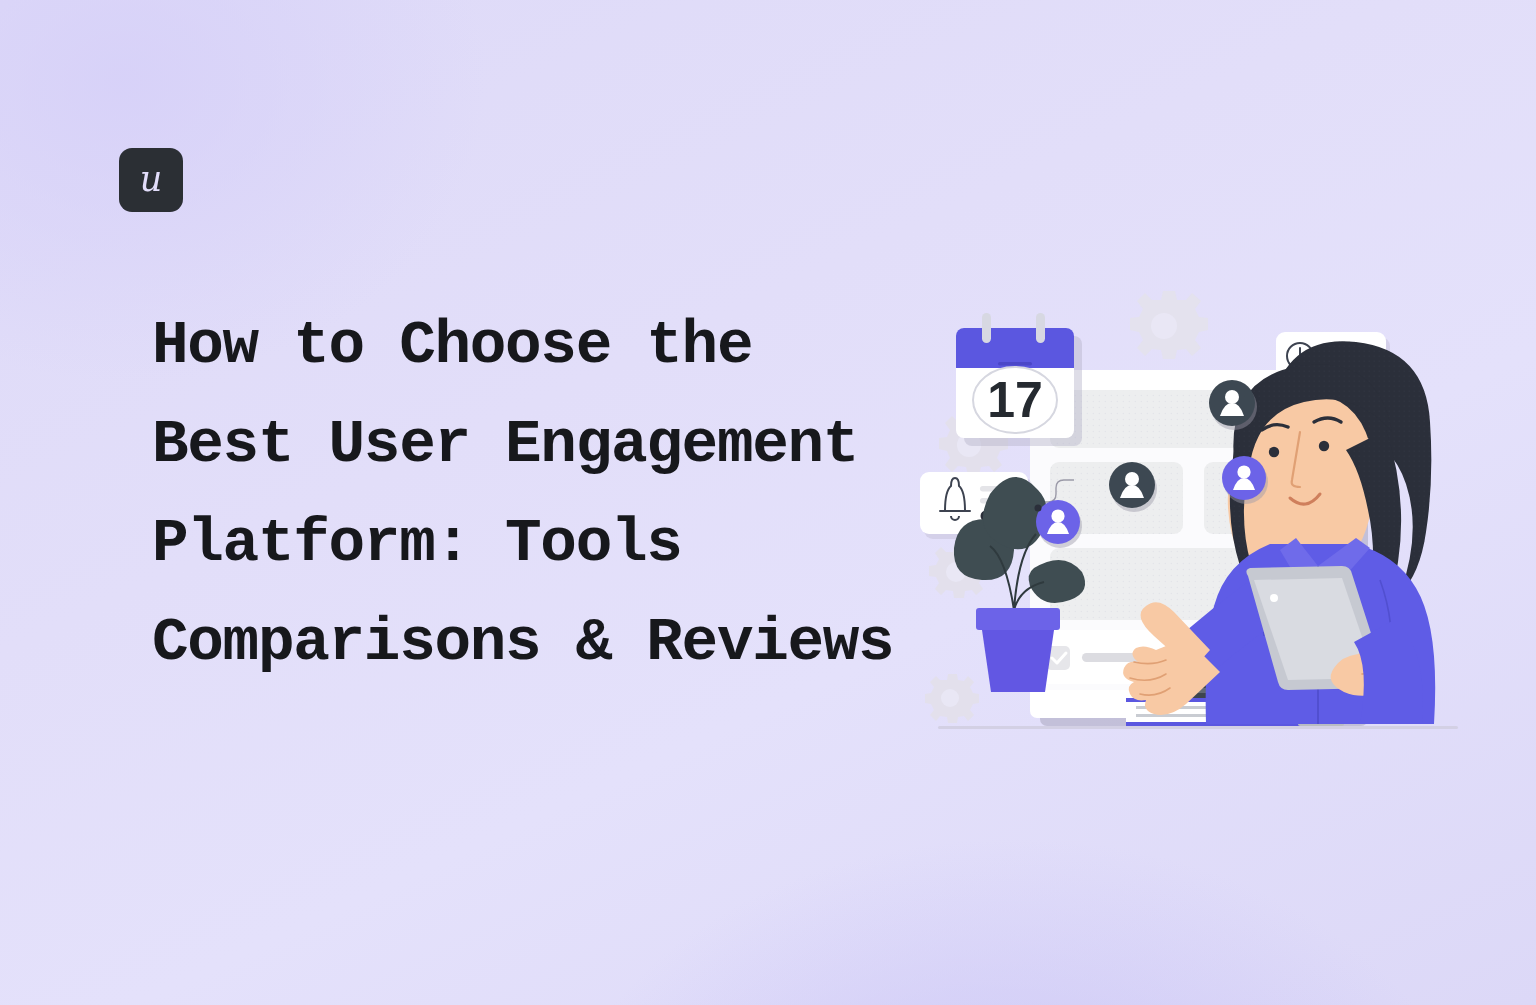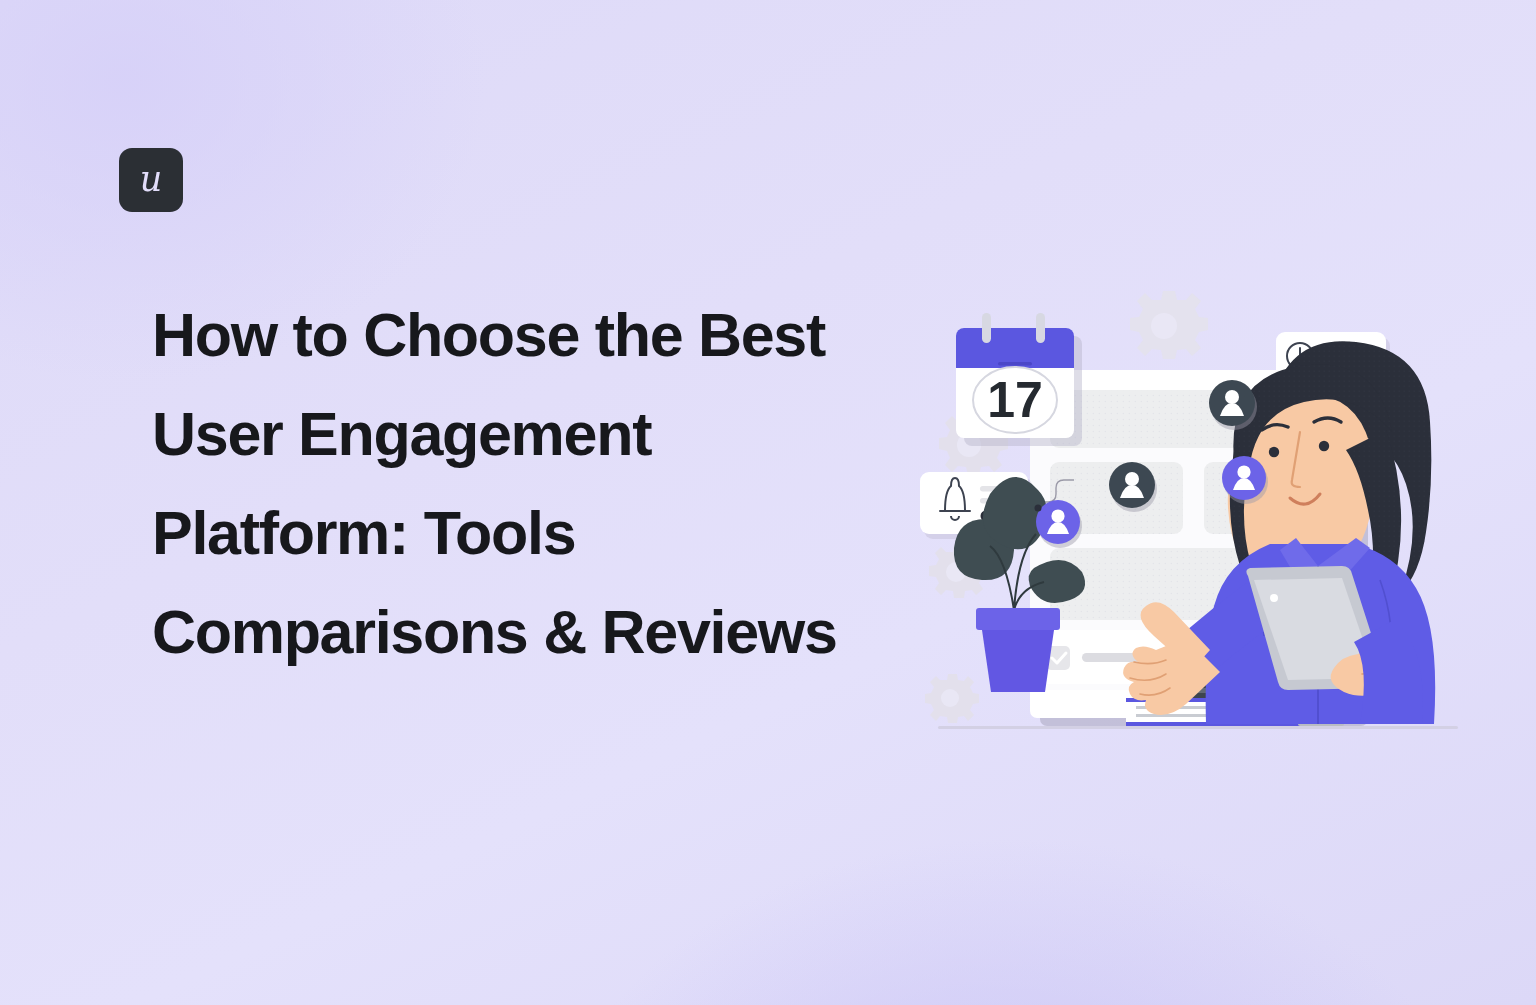--- a/index.html
+++ b/index.html
@@ -28,27 +28,28 @@
     font-family:"DejaVu Serif", serif;
     font-style:italic;
     font-size:35px;
     line-height:1;
     color:#e2ddfa;
     transform:translateY(-1px);
   }
 
   
   .headline {
-    position:absolute; left:152px; top:286px;
+    position:absolute; left:152px; top:296px;
     width:760px;
     font-size:61px;
     line-height:99px;
     font-weight:700;
     letter-spacing:-1.3px;
     color:#17181c;
+    font-family:Liberation Mono, monospace;
   }
 
   
   .illo { position:absolute; left:918px; top:280px; width:560px; height:470px; }
   .illo svg { display:block; width:100%; height:100%; }
 </style>
 </head>
 <body>
 
 <div class="logo">

